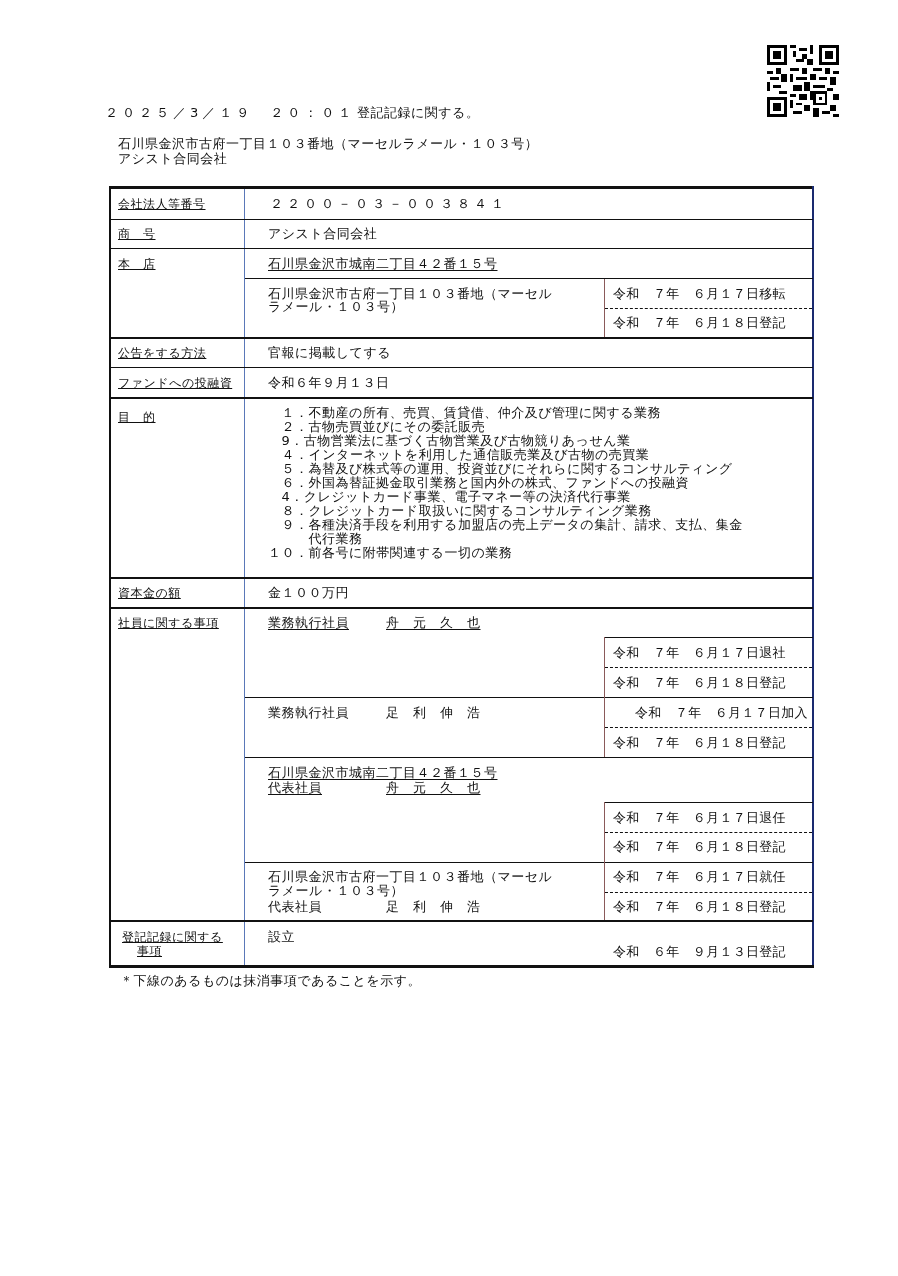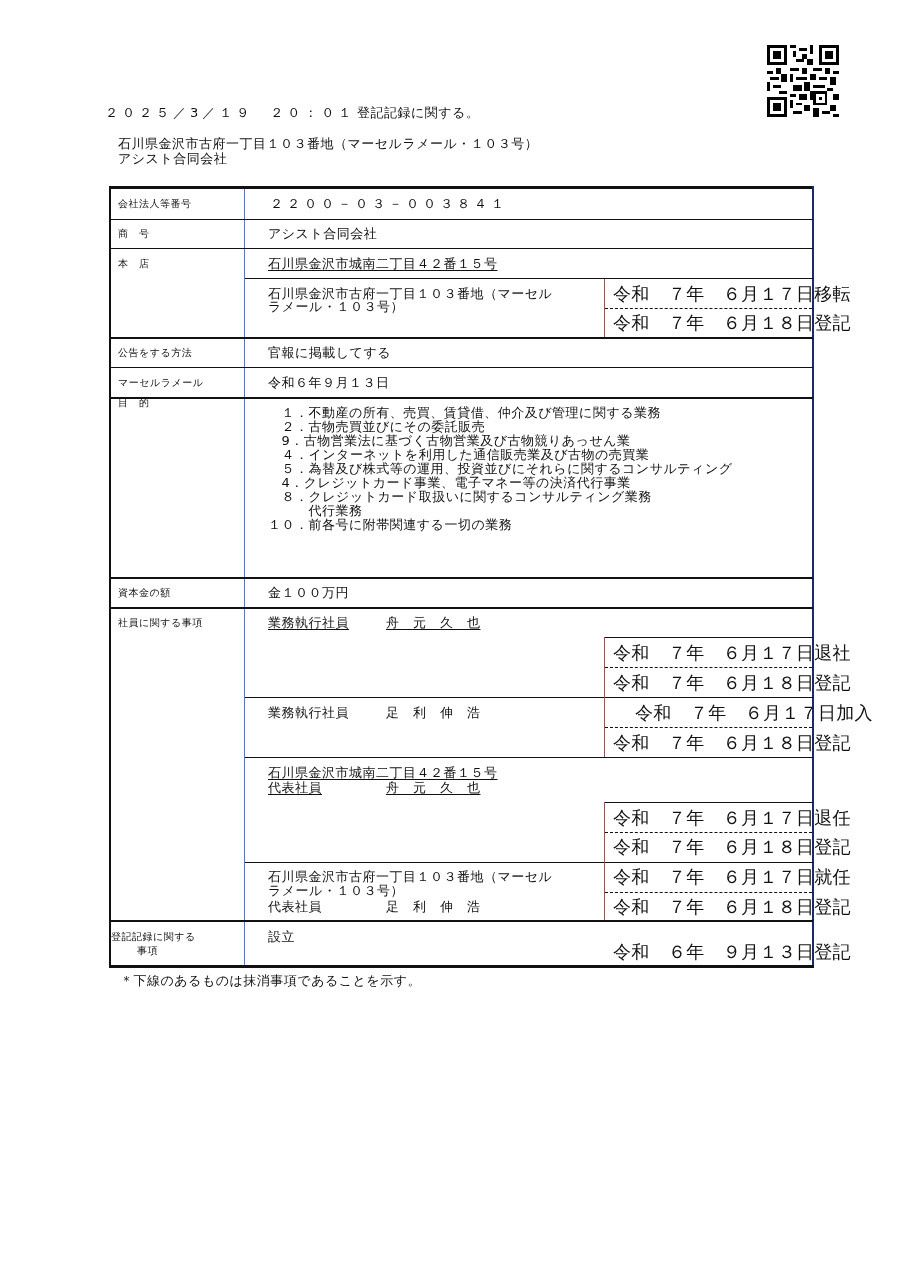--- a/index.html
+++ b/index.html
@@ -12,22 +12,22 @@
   
   .qr { left:767px; top:45px; width:72px; height:72px; background:#fff; }
   
   .hl { position:absolute; height:1px; background:#111; }
   .hl2 { position:absolute; height:2px; background:#111; }
   .hl3 { position:absolute; height:3px; background:#111; }
   .vl { position:absolute; width:1px; background:#3a5fb0; }
   .vlb { position:absolute; width:2px; background:#111; }
   .vlp { position:absolute; width:1px; background:#8a5a5a; }
   .dash { position:absolute; height:0; border-top:1.5px dashed #111; }
-  .label { font-size:10px; line-height:14px; white-space:pre; letter-spacing:0.5px; }
-  .date { font-size:18px; line-height:14px; white-space:pre; letter-spacing:0.3px; }
+  .label { font-size:12px; line-height:14px; white-space:pre; letter-spacing:0.5px;text-decoration:underline; }
+  .date { font-size:13px; line-height:14px; white-space:pre; letter-spacing:0.3px; }
 </style>
 </head>
 <body>
 
 <svg class="abs qr" viewBox="0 0 25 25" shape-rendering="crispEdges">
   <rect width="25" height="25" fill="#fff"></rect>
   <g fill="#000">
     <rect x="0" y="0" width="7" height="7"></rect>
       <rect x="1" y="1" width="5" height="5" fill="#fff"></rect>
       <rect x="2" y="2" width="3" height="3"></rect>
@@ -135,32 +135,34 @@
 <div class="abs label" style="left:118px;top:257px;">本　店</div>
 <div class="abs t ul" style="left:268px;top:257px;">石川県金沢市城南二丁目４２番１５号</div>
 <div class="abs t" style="left:268px;top:287px;">石川県金沢市古府一丁目１０３番地（マーセル</div>
 <div class="abs t" style="left:268px;top:300px;">ラメール・１０３号）</div>
 <div class="abs date" style="left:613px;top:287px;">令和　７年　６月１７日移転</div>
 <div class="abs date" style="left:613px;top:316px;">令和　７年　６月１８日登記</div>
 
 <div class="abs label" style="left:118px;top:346px;">公告をする方法</div>
 <div class="abs t" style="left:268px;top:346px;">官報に掲載してする</div>
 
-<div class="abs label" style="left:118px;top:376px;">マーセルラメール</div>
+<div class="abs label" style="left:118px;top:376px;">ファンドへの投融資</div>
 <div class="abs t" style="left:268px;top:376px;">令和６年９月１３日</div>
 
-<div class="abs label" style="left:118px;top:396px;">目　的</div>
+<div class="abs label" style="left:118px;top:410px;">目　的</div>
 <div class="abs" style="left:268px;top:406px;">
   <div class="t">　１．不動産の所有、売買、賃貸借、仲介及び管理に関する業務</div>
   <div class="t">　２．古物売買並びにその委託販売</div>
   <div class="t">　9．古物営業法に基づく古物営業及び古物競りあっせん業</div>
   <div class="t">　４．インターネットを利用した通信販売業及び古物の売買業</div>
   <div class="t">　５．為替及び株式等の運用、投資並びにそれらに関するコンサルティング</div>
+  <div class="t">　６．外国為替証拠金取引業務と国内外の株式、ファンドへの投融資</div>
   <div class="t">　4．クレジットカード事業、電子マネー等の決済代行事業</div>
   <div class="t">　８．クレジットカード取扱いに関するコンサルティング業務</div>
+  <div class="t">　９．各種決済手段を利用する加盟店の売上データの集計、請求、支払、集金</div>
   <div class="t">　　　代行業務</div>
   <div class="t">１０．前各号に附帯関連する一切の業務</div>
 </div>
 
 <div class="abs label" style="left:118px;top:586px;">資本金の額</div>
 <div class="abs t" style="left:268px;top:586px;">金１００万円</div>
 
 <div class="abs label" style="left:118px;top:616px;">社員に関する事項</div>
 
 <div class="abs t ul" style="left:268px;top:616px;">業務執行社員</div>
@@ -179,18 +181,18 @@
 <div class="abs date" style="left:613px;top:811px;">令和　７年　６月１７日退任</div>
 <div class="abs date" style="left:613px;top:840px;">令和　７年　６月１８日登記</div>
 
 <div class="abs t" style="left:268px;top:870px;">石川県金沢市古府一丁目１０３番地（マーセル</div>
 <div class="abs t" style="left:268px;top:884px;">ラメール・１０３号）</div>
 <div class="abs t" style="left:268px;top:900px;">代表社員</div>
 <div class="abs t" style="left:386px;top:900px;">足　利　伸　浩</div>
 <div class="abs date" style="left:613px;top:870px;">令和　７年　６月１７日就任</div>
 <div class="abs date" style="left:613px;top:900px;">令和　７年　６月１８日登記</div>
 
-<div class="abs label" style="left:111px;top:930px;">登記記録に関する</div>
+<div class="abs label" style="left:122px;top:930px;">登記記録に関する</div>
 <div class="abs label" style="left:118px;top:944px;margin-left:19px;">事項</div>
 <div class="abs t" style="left:268px;top:930px;">設立</div>
 <div class="abs date" style="left:613px;top:945px;">令和　６年　９月１３日登記</div>
 
 <div class="abs t" style="left:120px;top:974px;">＊下線のあるものは抹消事項であることを示す。</div>
 
 </body></html>

